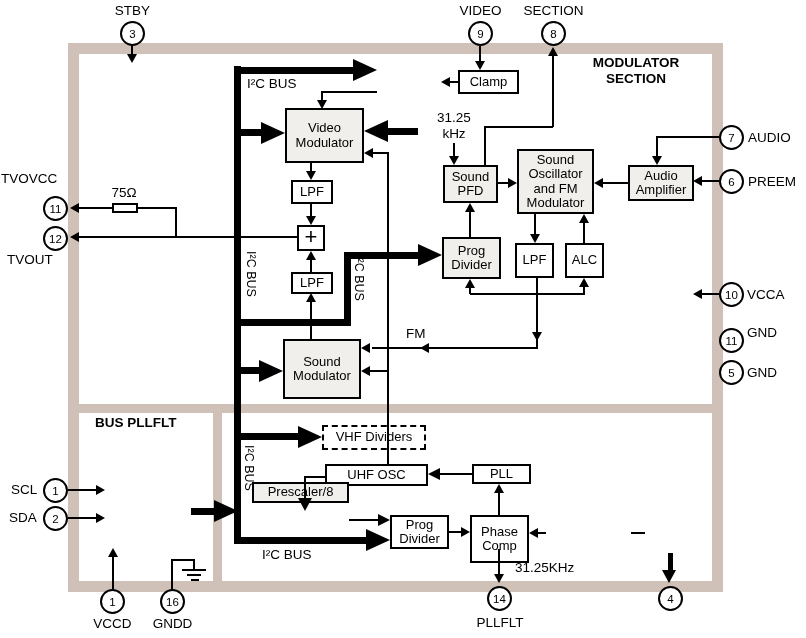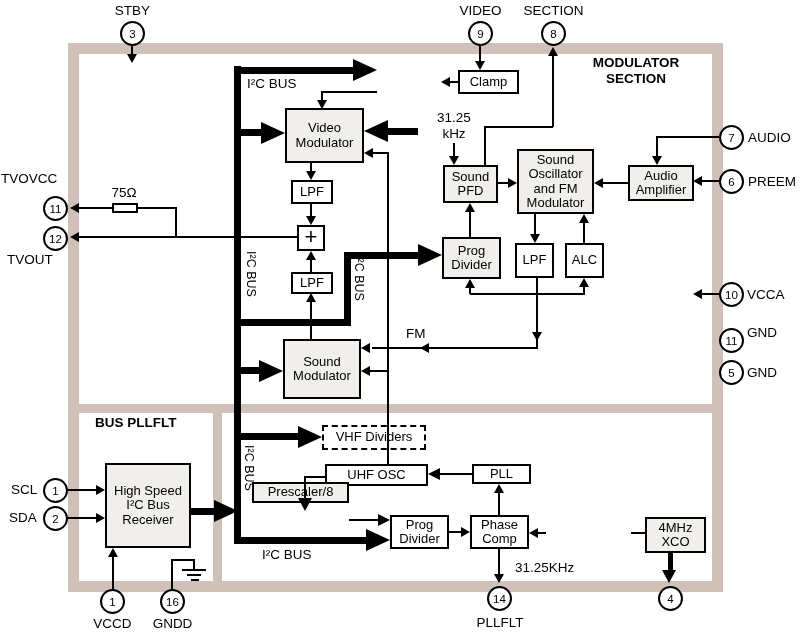--- a/index.html
+++ b/index.html
@@ -97,32 +97,23 @@
   <div class="box wb" style="left:472px;top:464px;width:59px;height:20px">
       <span>PLL</span>
     </div>
   <div class="box" style="left:252px;top:482px;width:97px;height:21px">
       <span>Prescaler/8</span>
     </div>
   <div class="box wb" style="left:390px;top:515px;width:59px;height:34px">
       <span>Prog
 Divider</span>
     </div>
-  <div class="box wb" style="left:470px;top:515px;width:59px;height:34px">
+  <div class="box wb" style="left:470px;top:515px;width:59px;height:48px">
       <span>Phase
 Comp</span>
-    </div>
-  <div class="box" style="left:645px;top:517px;width:61px;height:36px">
-      <span>4MHz
-XCO</span>
-    </div>
-  <div class="box" style="left:105px;top:463px;width:86px;height:85px">
-      <span>High Speed
-I²C Bus
-Receiver</span>
     </div>
 
   <i class="vk" style="left:234px;top:66px;height:478px"></i>
   <i class="hk" style="left:241px;top:67px;width:112px"></i>
     <i class="t br" style="left:353px;top:59px"></i>
   <i class="hk" style="left:241px;top:129px;width:20px"></i>
     <i class="t br" style="left:261px;top:122px"></i>
   <i class="hk" style="left:241px;top:367px;width:18px"></i>
     <i class="t br" style="left:259px;top:360px"></i>
   <i class="hk" style="left:241px;top:433px;width:57px"></i>

